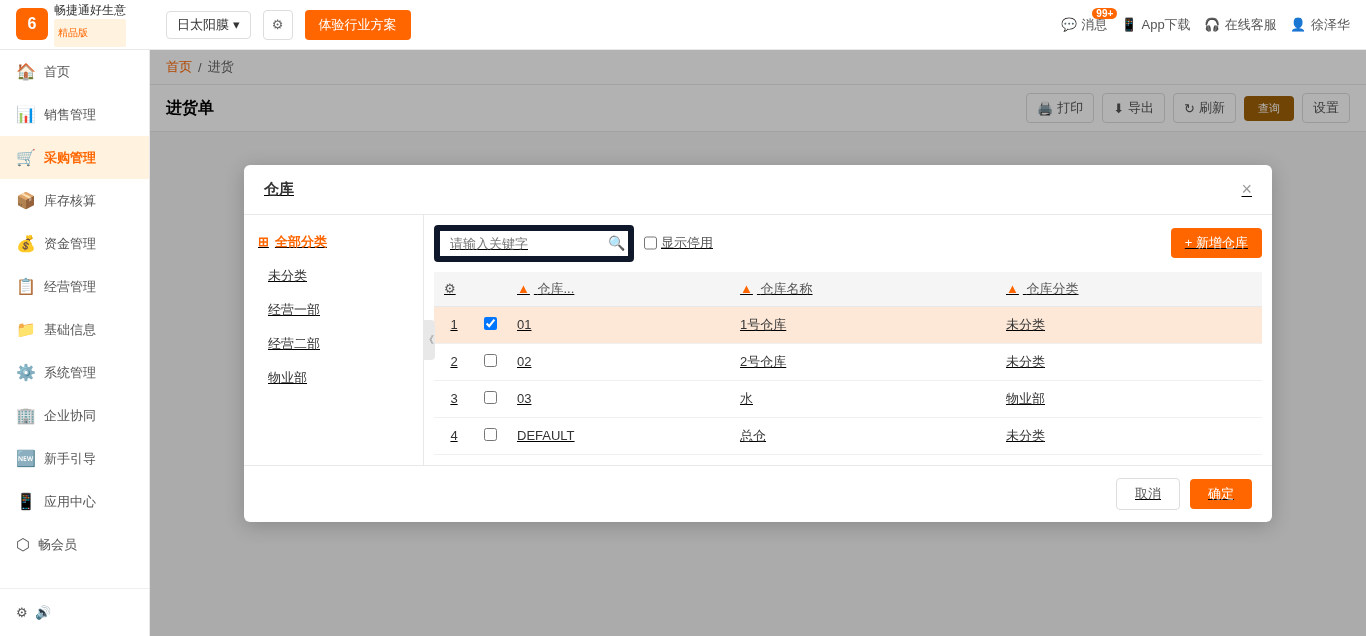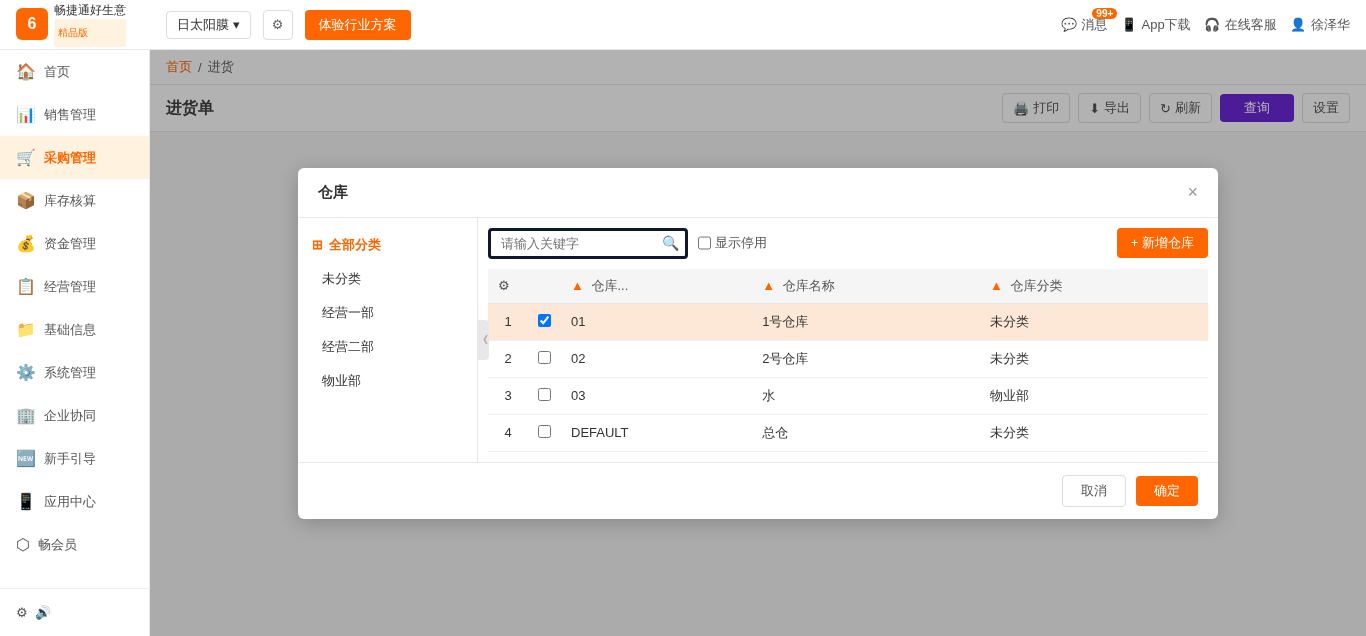--- a/index.html
+++ b/index.html
@@ -113,24 +113,25 @@
       top: 0; left: 0; right: 0; bottom: 0;
       background: rgba(0,0,0,0.3);
       z-index: 100;
       display: flex; align-items: center; justify-content: center;
     }
 
     
     .dialog {
       background: #fff;
       border-radius: 6px;
-      width: 920px;
+      width: 1028px;
       max-height: 560px;
       display: flex; flex-direction: column;
       box-shadow: 0 4px 20px rgba(0,0,0,0.2);
+      text-decoration: underline;
     }
     .dialog-header {
       display: flex; align-items: center; justify-content: space-between;
       padding: 14px 20px;
       border-bottom: 1px solid #e8e8e8;
     }
     .dialog-title { font-size: 15px; font-weight: bold; color: #333; }
     .close-btn { cursor: pointer; color: #999; font-size: 18px; }
 
     .dialog-body { display: flex; flex: 1; overflow: hidden; }
@@ -173,21 +174,21 @@
     }
     .table-toolbar {
       display: flex; align-items: center; gap: 10px;
       margin-bottom: 10px;
     }
     .search-input-wrap {
       position: relative;
       display: flex; align-items: center;
     }
     .search-input {
-      border: 3px solid #0f172a; border-radius: 4px;
+      border: 6px solid #0f172a; border-radius: 4px;
       padding: 5px 30px 5px 10px; font-size: 13px;
       width: 200px; outline: none;
     }
     .search-icon {
       position: absolute; right: 8px;
       color: #aaa; font-size: 14px; cursor: pointer;
     }
     .show-disabled-wrap {
       display: flex; gap: 4px;
       font-size: 13px; color: #555;
@@ -266,22 +267,22 @@
       position: absolute;
       top: 0; left: 0; right: 0; bottom: 0;
     }
     .bg-toolbar {
       background: #fff;
       padding: 8px 16px;
       display: flex; align-items: center; gap: 8px;
       border-bottom: 1px solid #e8e8e8;
     }
     .orange-btn {
-      background: #6d28d9; color: #fff; border: none; border-radius: 4px;
-      padding: 5px 24px; cursor: pointer; font-size: 13px;
+      background: #a16207; color: #fff; border: none; border-radius: 4px;
+      padding: 5px 14px; cursor: pointer; font-size: 11px;
     }
     .icon-btn {
       display: flex; align-items: center; gap: 4px;
       padding: 5px 10px; border: 1px solid #ddd; border-radius: 4px;
       cursor: pointer; color: #555; font-size: 13px; background: #fff;
     }
   </style>
 </head>
 <body>
 
@@ -383,21 +384,21 @@
 
   <div class="content-area">
 
     <div class="bg-page">
       <div class="breadcrumb">
         <a>首页</a>
         <span>/</span>
         <span>进货</span>
       </div>
       <div class="bg-toolbar">
-        <span style="font-size:16px;font-weight:bold;color:#404040;margin-right:16px;">进货单</span>
+        <span style="font-size:16px;font-weight:bold;color:#000000;margin-right:16px;">进货单</span>
         <div style="flex:1"></div>
         <button class="icon-btn">🖨️ <span>打印</span></button>
         <button class="icon-btn">⬇ <span>导出</span></button>
         <button class="icon-btn">↻ <span>刷新</span></button>
         <button class="orange-btn">查询</button>
         <button class="icon-btn">设置</button>
       </div>
     </div>
 
     <div class="overlay">

